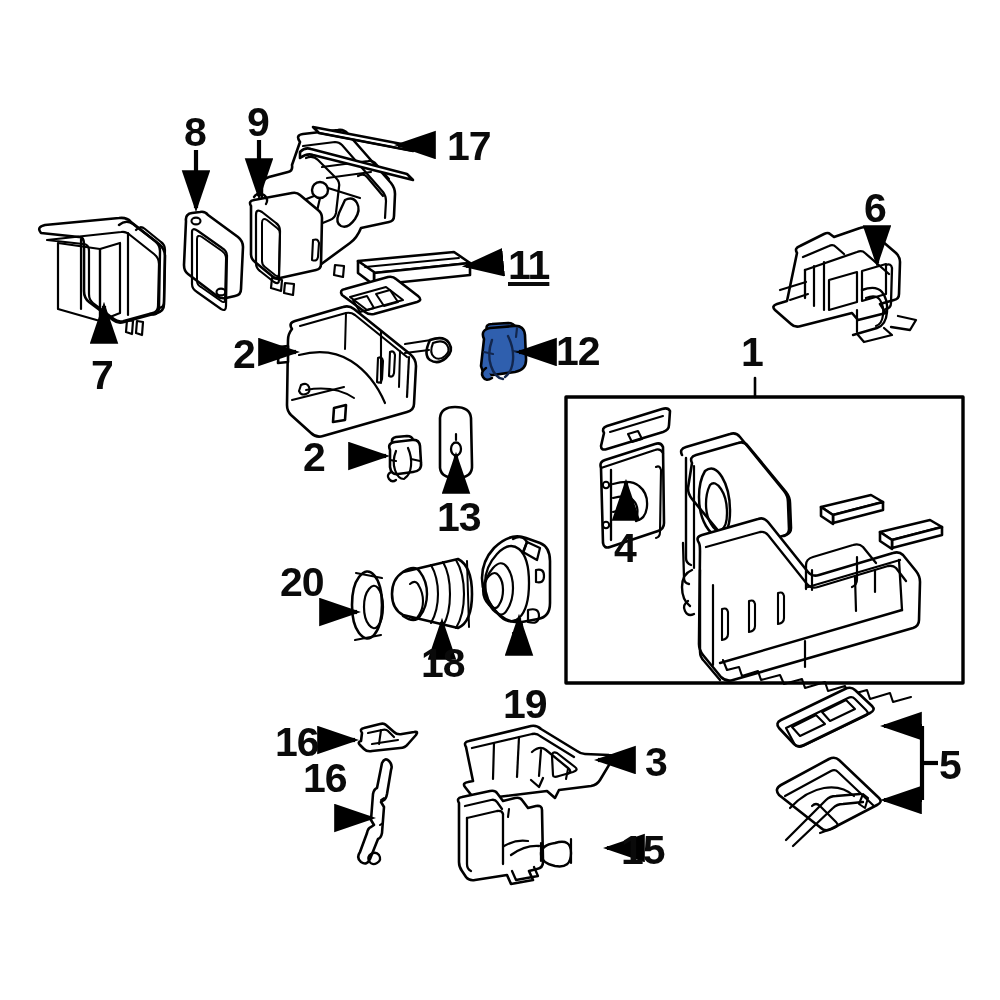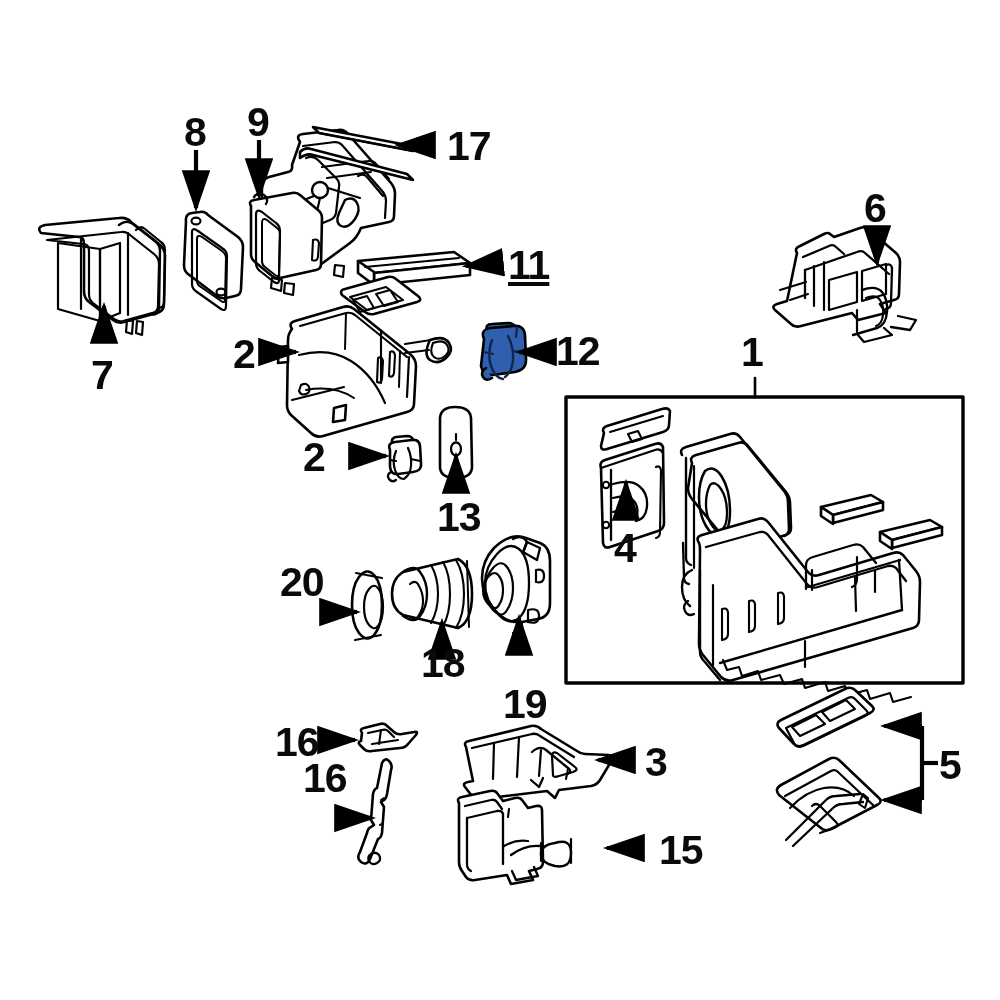--- a/index.html
+++ b/index.html
@@ -357,20 +357,20 @@
   <div class="callout cnum" style="left:939px;top:745px;">5</div>
   <div class="callout cnum" style="left:864px;top:188px;">6</div>
   <div class="callout cnum" style="left:91px;top:355px;">7</div>
   <div class="callout cnum" style="left:184px;top:112px;">8</div>
   <div class="callout cnum" style="left:247px;top:102px;">9</div>
   <div class="callout cnum" style="left:447px;top:126px;">17</div>
   <div class="callout cnum" style="left:508px;top:245px;text-decoration:underline;">11</div>
   <div class="callout cnum" style="left:556px;top:331px;">12</div>
   <div class="callout cnum" style="left:437px;top:497px;">13</div>
   <div class="callout cnum" style="left:303px;top:437px;">2</div>
-  <div class="callout cnum" style="left:659px;top:830px;">15</div>
+  <div class="callout cnum" style="left:621px;top:830px;">15</div>
   <div class="callout cnum" style="left:303px;top:758px;">16</div>
   <div class="callout cnum" style="left:275px;top:722px;">16</div>
   <div class="callout cnum" style="left:421px;top:643px;">18</div>
   <div class="callout cnum" style="left:503px;top:684px;">19</div>
   <div class="callout cnum" style="left:280px;top:562px;">20</div>
 
 </div>
 
 </body></html>

